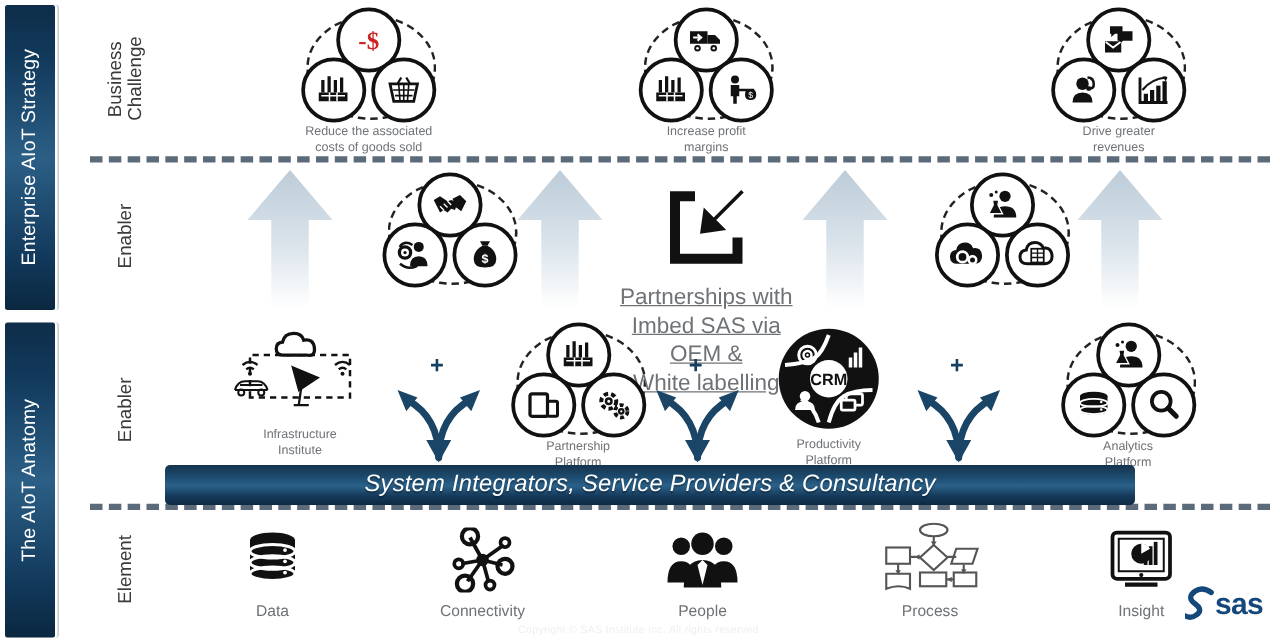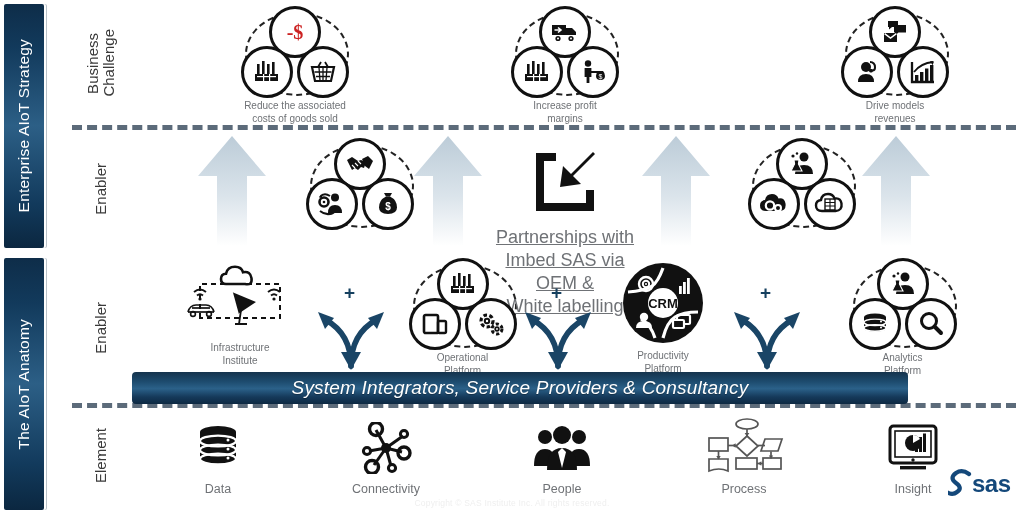--- a/index.html
+++ b/index.html
@@ -259,21 +259,21 @@
             <path d="M4 4 v20 h22" stroke="#111" stroke-width="2.3" fill="none"></path>
             <rect x="7" y="17" width="3.4" height="6" fill="#111"></rect>
             <rect x="12" y="14" width="3.4" height="9" fill="#111"></rect>
             <rect x="17" y="10.5" width="3.4" height="12.5" fill="#111"></rect>
             <rect x="22" y="7" width="3.4" height="16" fill="#111"></rect>
             <path d="M6 14 q7 -9 19 -10" stroke="#111" stroke-width="1.8" fill="none"></path>
             <path d="M22 3 l4 .6 l-1.4 3.6 z" fill="#111"></path>
           </svg>
       </div>
     </div>
-    <div class="caption">Drive models
+    <div class="caption">Drive greater
 revenues</div>
   </div>
 
   <div class="uparrow" style="left:196px;top:134px;">
     <svg viewBox="0 0 72 112" preserveAspectRatio="none">
       <defs>
           <linearGradient id="ag1" x1="0" y1="0" x2="0" y2="1">
         <stop offset="0%" stop-color="#bcccd8"></stop>
             <stop offset="55%" stop-color="#dbe4eb"></stop>
             <stop offset="100%" stop-color="#ffffff"></stop>
@@ -465,21 +465,21 @@
       </div>
       <div class="circ c-right">
         <svg width="30" height="28" viewBox="0 0 30 28">
           <circle cx="11" cy="11" r="6" fill="none" stroke="#111" stroke-width="3.2" stroke-dasharray="3.6,2.4"></circle>
           <circle cx="11" cy="11" r="2.2" fill="none" stroke="#111" stroke-width="2"></circle>
           <circle cx="21" cy="19" r="5" fill="none" stroke="#111" stroke-width="3" stroke-dasharray="3.2,2.2"></circle>
           <circle cx="21" cy="19" r="1.8" fill="none" stroke="#111" stroke-width="1.8"></circle>
         </svg>
       </div>
     </div>
-    <div class="caption">Operational
+    <div class="caption">Partnership
 Platform</div>
   </div>
 
   <div class="trisplit" style="left:515px;top:288px;">
     <svg viewBox="0 0 86 82">
       <g stroke="#1a4566" stroke-width="5.5" fill="none" stroke-linecap="round">
         <path d="M43 78 Q43 46 18 32"></path>
         <path d="M43 78 Q43 46 68 32"></path>
       </g>
       <path d="M10 24 L26 30 L17 41 Z" fill="#1a4566"></path>

